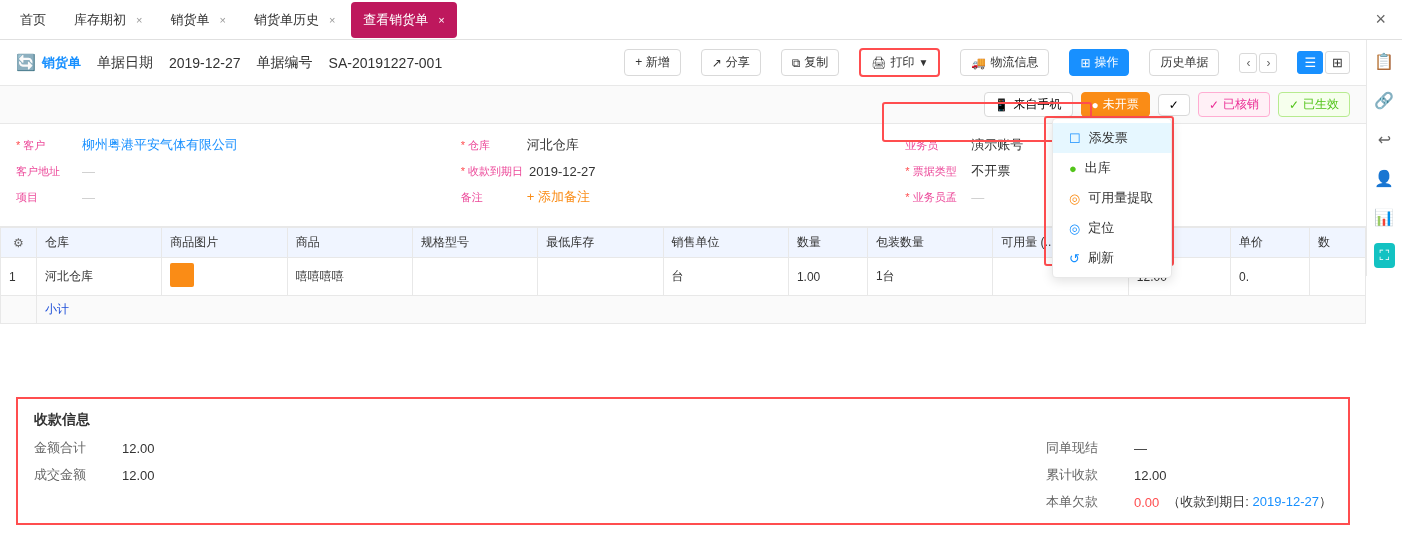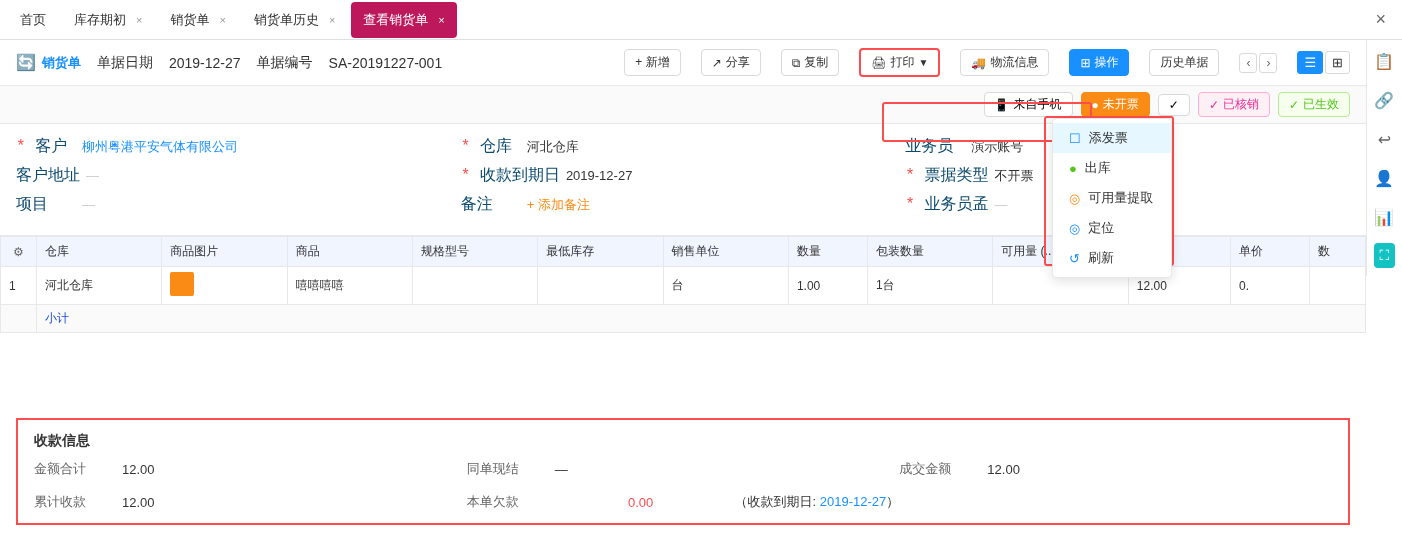--- a/index.html
+++ b/index.html
@@ -36,21 +36,21 @@
       border: 1px solid #d9d9d9; border-radius: 4px; cursor: pointer;
       font-size: 12px; background: #fff; color: #333;
     }
     .toolbar-btn.active-tab { background: #1890ff; color: #fff; border-color: #1890ff; }
     .toolbar-btn.red-outline { border: 2px solid #ff4d4f; }
 
     
     .form-area { padding: 12px 16px; border-bottom: 1px solid #e8e8e8; flex-shrink: 0; }
     .form-row { display: flex; align-items: center; gap: 0; margin-bottom: 8px; }
     .form-field { display: flex; align-items: center; flex: 1; gap: 6px; }
-    .field-label { color: #0c4a6e; font-size: 16px; white-space: nowrap; min-width: 60px; font-family: Liberation Mono, monospace; }
+    .field-label { color: #ec4899; font-size: 11px; white-space: nowrap; min-width: 60px; }
     .field-label.required::before { content: '* '; color: #ff4d4f; }
     .field-value { color: #333; font-size: 13px; }
     .field-value.link { color: #1890ff; cursor: pointer; }
     .field-value.empty { color: #ccc; }
 
     
     .secondary-toolbar {
       display: flex; align-items: center; padding: 6px 16px;
       border-bottom: 1px solid #e8e8e8; gap: 8px; flex-shrink: 0;
       background: #fafafa;
@@ -80,21 +80,21 @@
     tr.subtotal td { background: #fafafa; color: #1d4ed8; }
     .gear-col { width: 36px; text-align: center; }
     .gear-icon { color: #666; cursor: pointer; }
 
     
     .bottom-panel {
       border: 2px solid #ff4d4f; margin: 8px 16px; padding: 12px 16px;
       border-radius: 0; background: #fff;
     }
     .panel-title { font-weight: bold; font-size: 14px; margin-bottom: 10px; }
-    .summary-grid { display: grid; grid-template-columns: 1fr 1fr 1fr; gap: 15px 0; }
+    .summary-grid { display: grid; grid-template-columns: 1fr; gap: 9px 0; }
     .summary-row { display: flex; align-items: center; gap: 8px; font-size: 13px; }
     .summary-label { color: #666; min-width: 80px; }
     .summary-value { color: #333; }
     .summary-value.red { color: #ff4d4f; }
     .summary-value.link { color: #1890ff; }
 
     
     .dropdown-menu {
       position: absolute; background: #fff; border: 1px solid #e8e8e8;
       border-radius: 4px; box-shadow: 0 3px 12px rgba(0,0,0,0.12);

